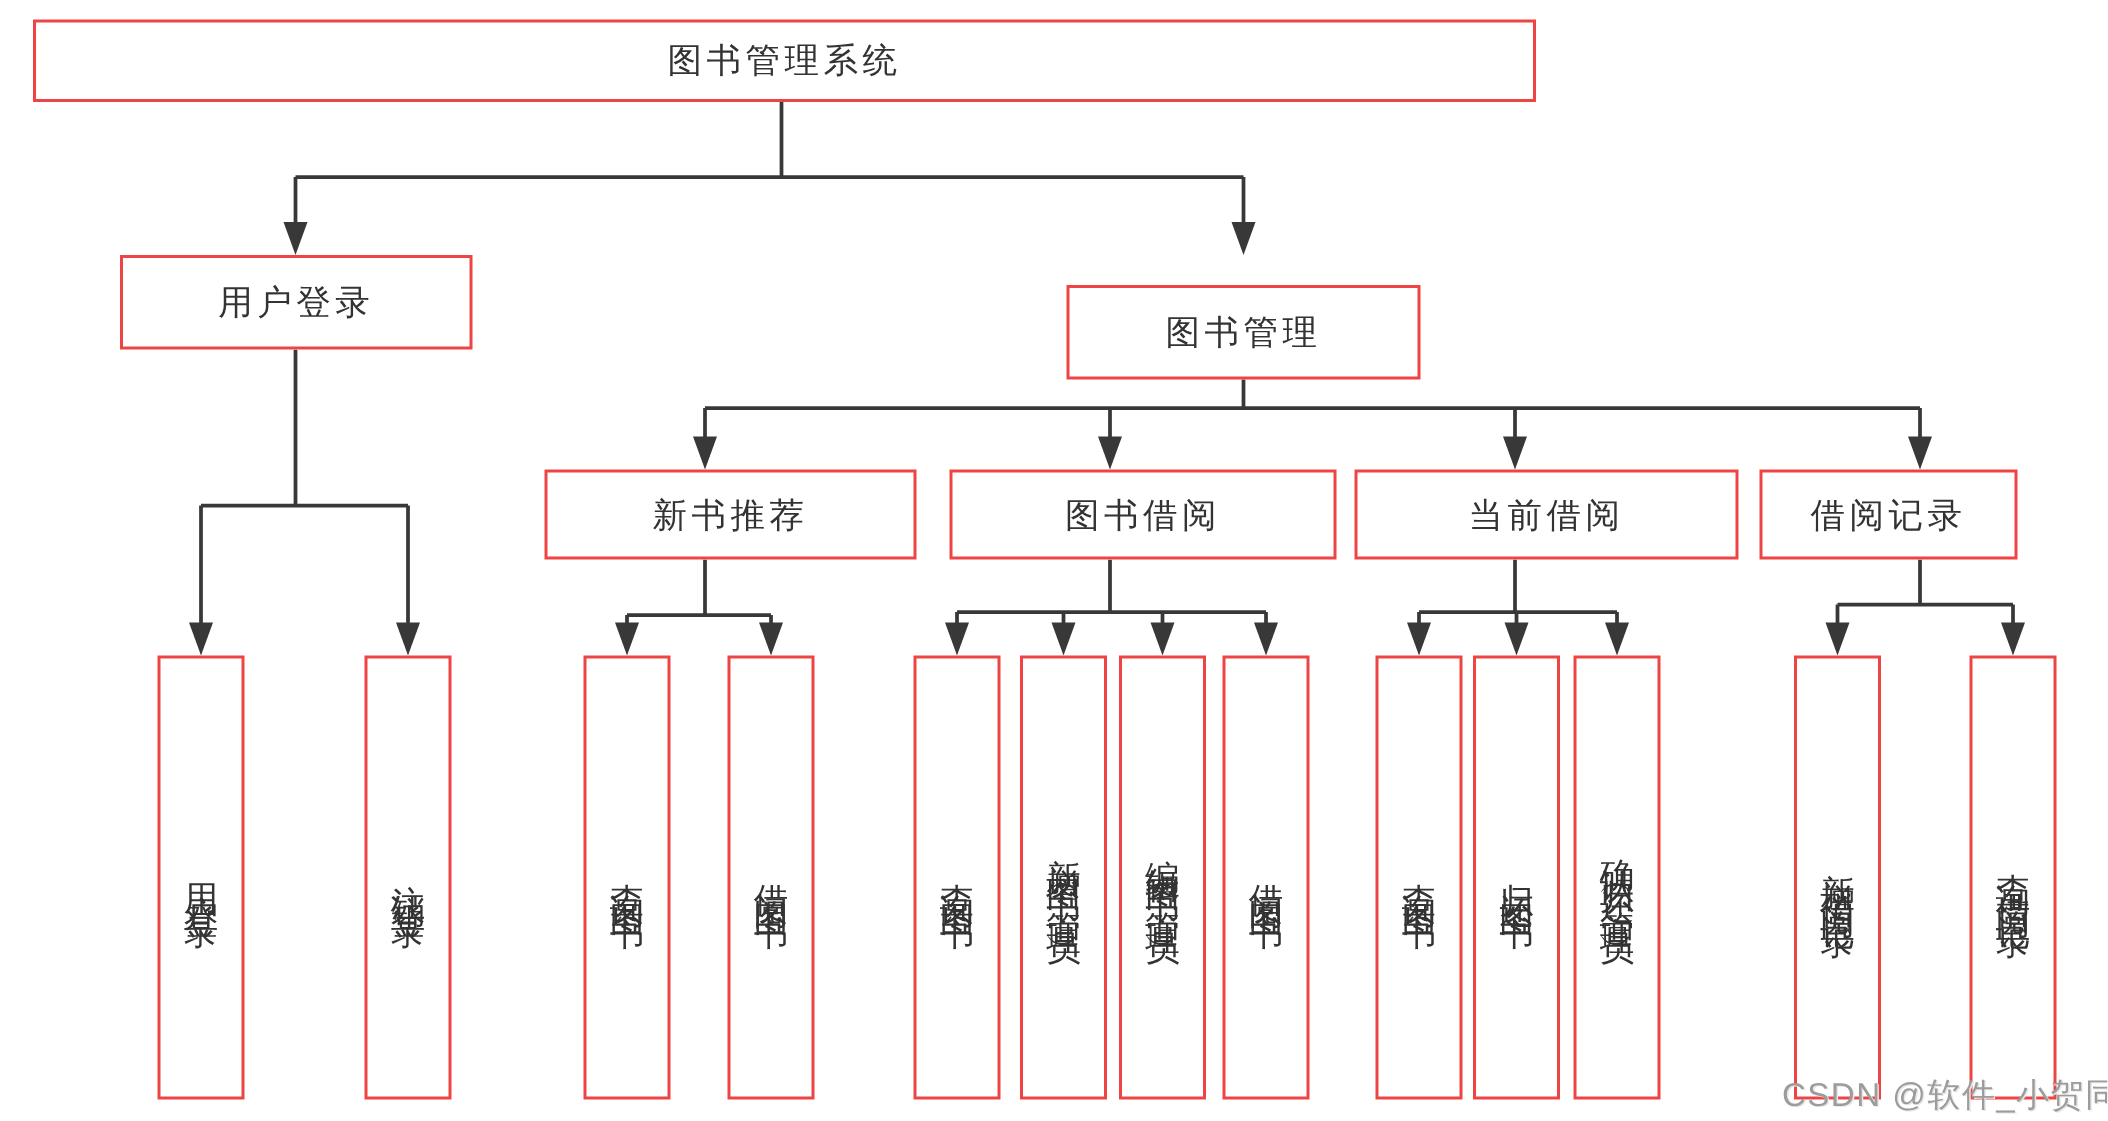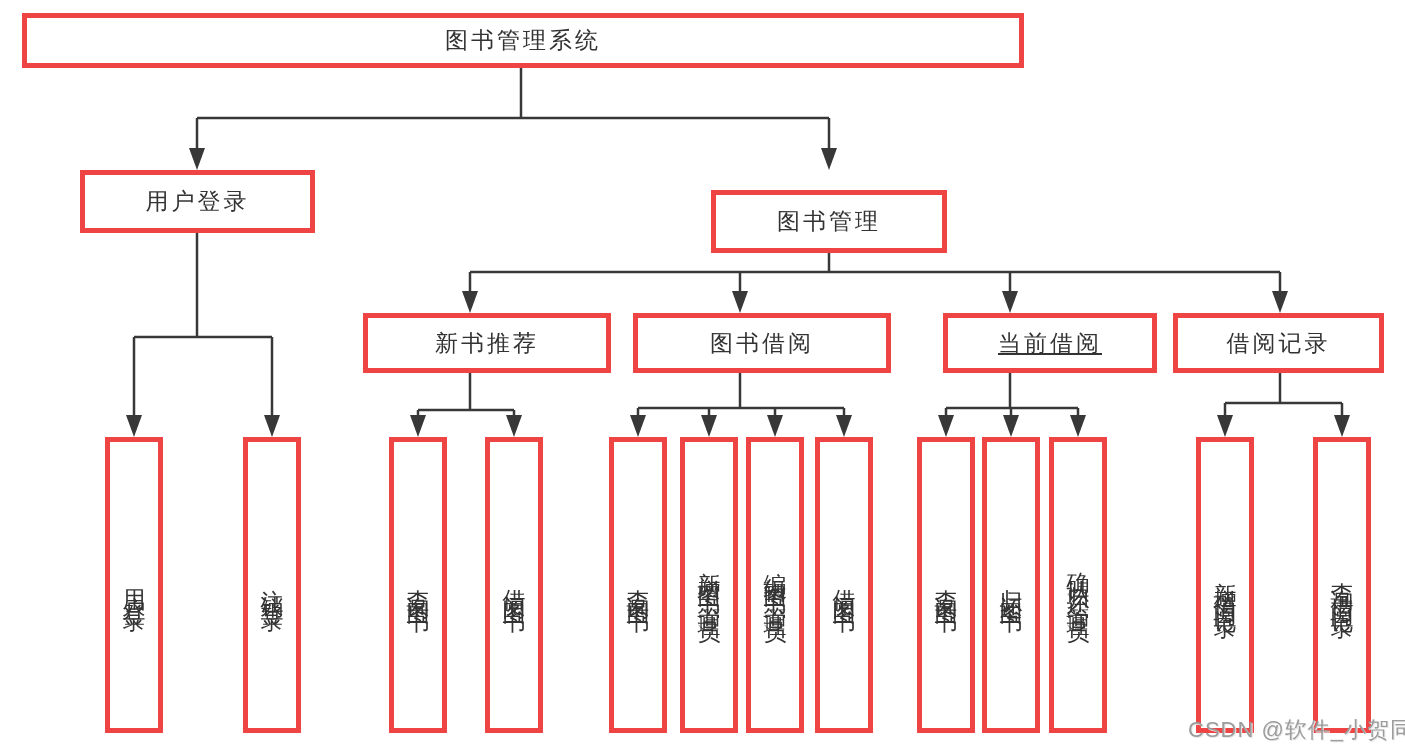--- a/index.html
+++ b/index.html
@@ -13,21 +13,21 @@
   }
   .connectors {
     position: absolute;
     left: 0; top: 0;
     width: 1405px; height: 747px;
     pointer-events: none;
   }
   .box {
     position: absolute;
     box-sizing: border-box;
-    border: 5px solid #ef4444;
+    border: 2px solid #ef4444;
     background: #ffffff;
     color: #333333;
     display: flex;
     align-items: center;
     justify-content: center;
     text-align: center;
   }
   .hbox {
     font-size: 23px;
     letter-spacing: 3px;
@@ -43,22 +43,22 @@
     top: 437px;
     height: 296px;
     width: 58px;
   }
   
   .n-root   { left: 22px;  top: 13px;  width: 1002px; height: 55px; }
   .n-login  { left: 80px;  top: 170px; width: 235px;  height: 63px; }
   .n-mgmt   { left: 711px; top: 170px; width: 236px;  height: 63px; margin-top: 20px; }
   .n-rec    { left: 363px; top: 313px; width: 248px;  height: 60px; }
   .n-borrow { left: 633px; top: 313px; width: 258px;  height: 60px; }
-  .n-cur    { left: 943px; top: 313px; width: 214px;  height: 60px; text-decoration: underline; }
-  .n-hist   { left: 1173px;top: 313px; width: 211px;  height: 60px; }
+  .n-cur    { left: 903px; top: 313px; width: 256px;  height: 60px; }
+  .n-hist   { left: 1173px;top: 313px; width: 172px;  height: 60px; }
   
   .l1  { left: 105px; }
   .l2  { left: 243px; }
   .l3  { left: 389px; }
   .l4  { left: 485px; }
   .l5  { left: 609px; }
   .l6  { left: 680px; }
   .l7  { left: 746px; }
   .l8  { left: 815px; }
   .l9  { left: 917px; }

